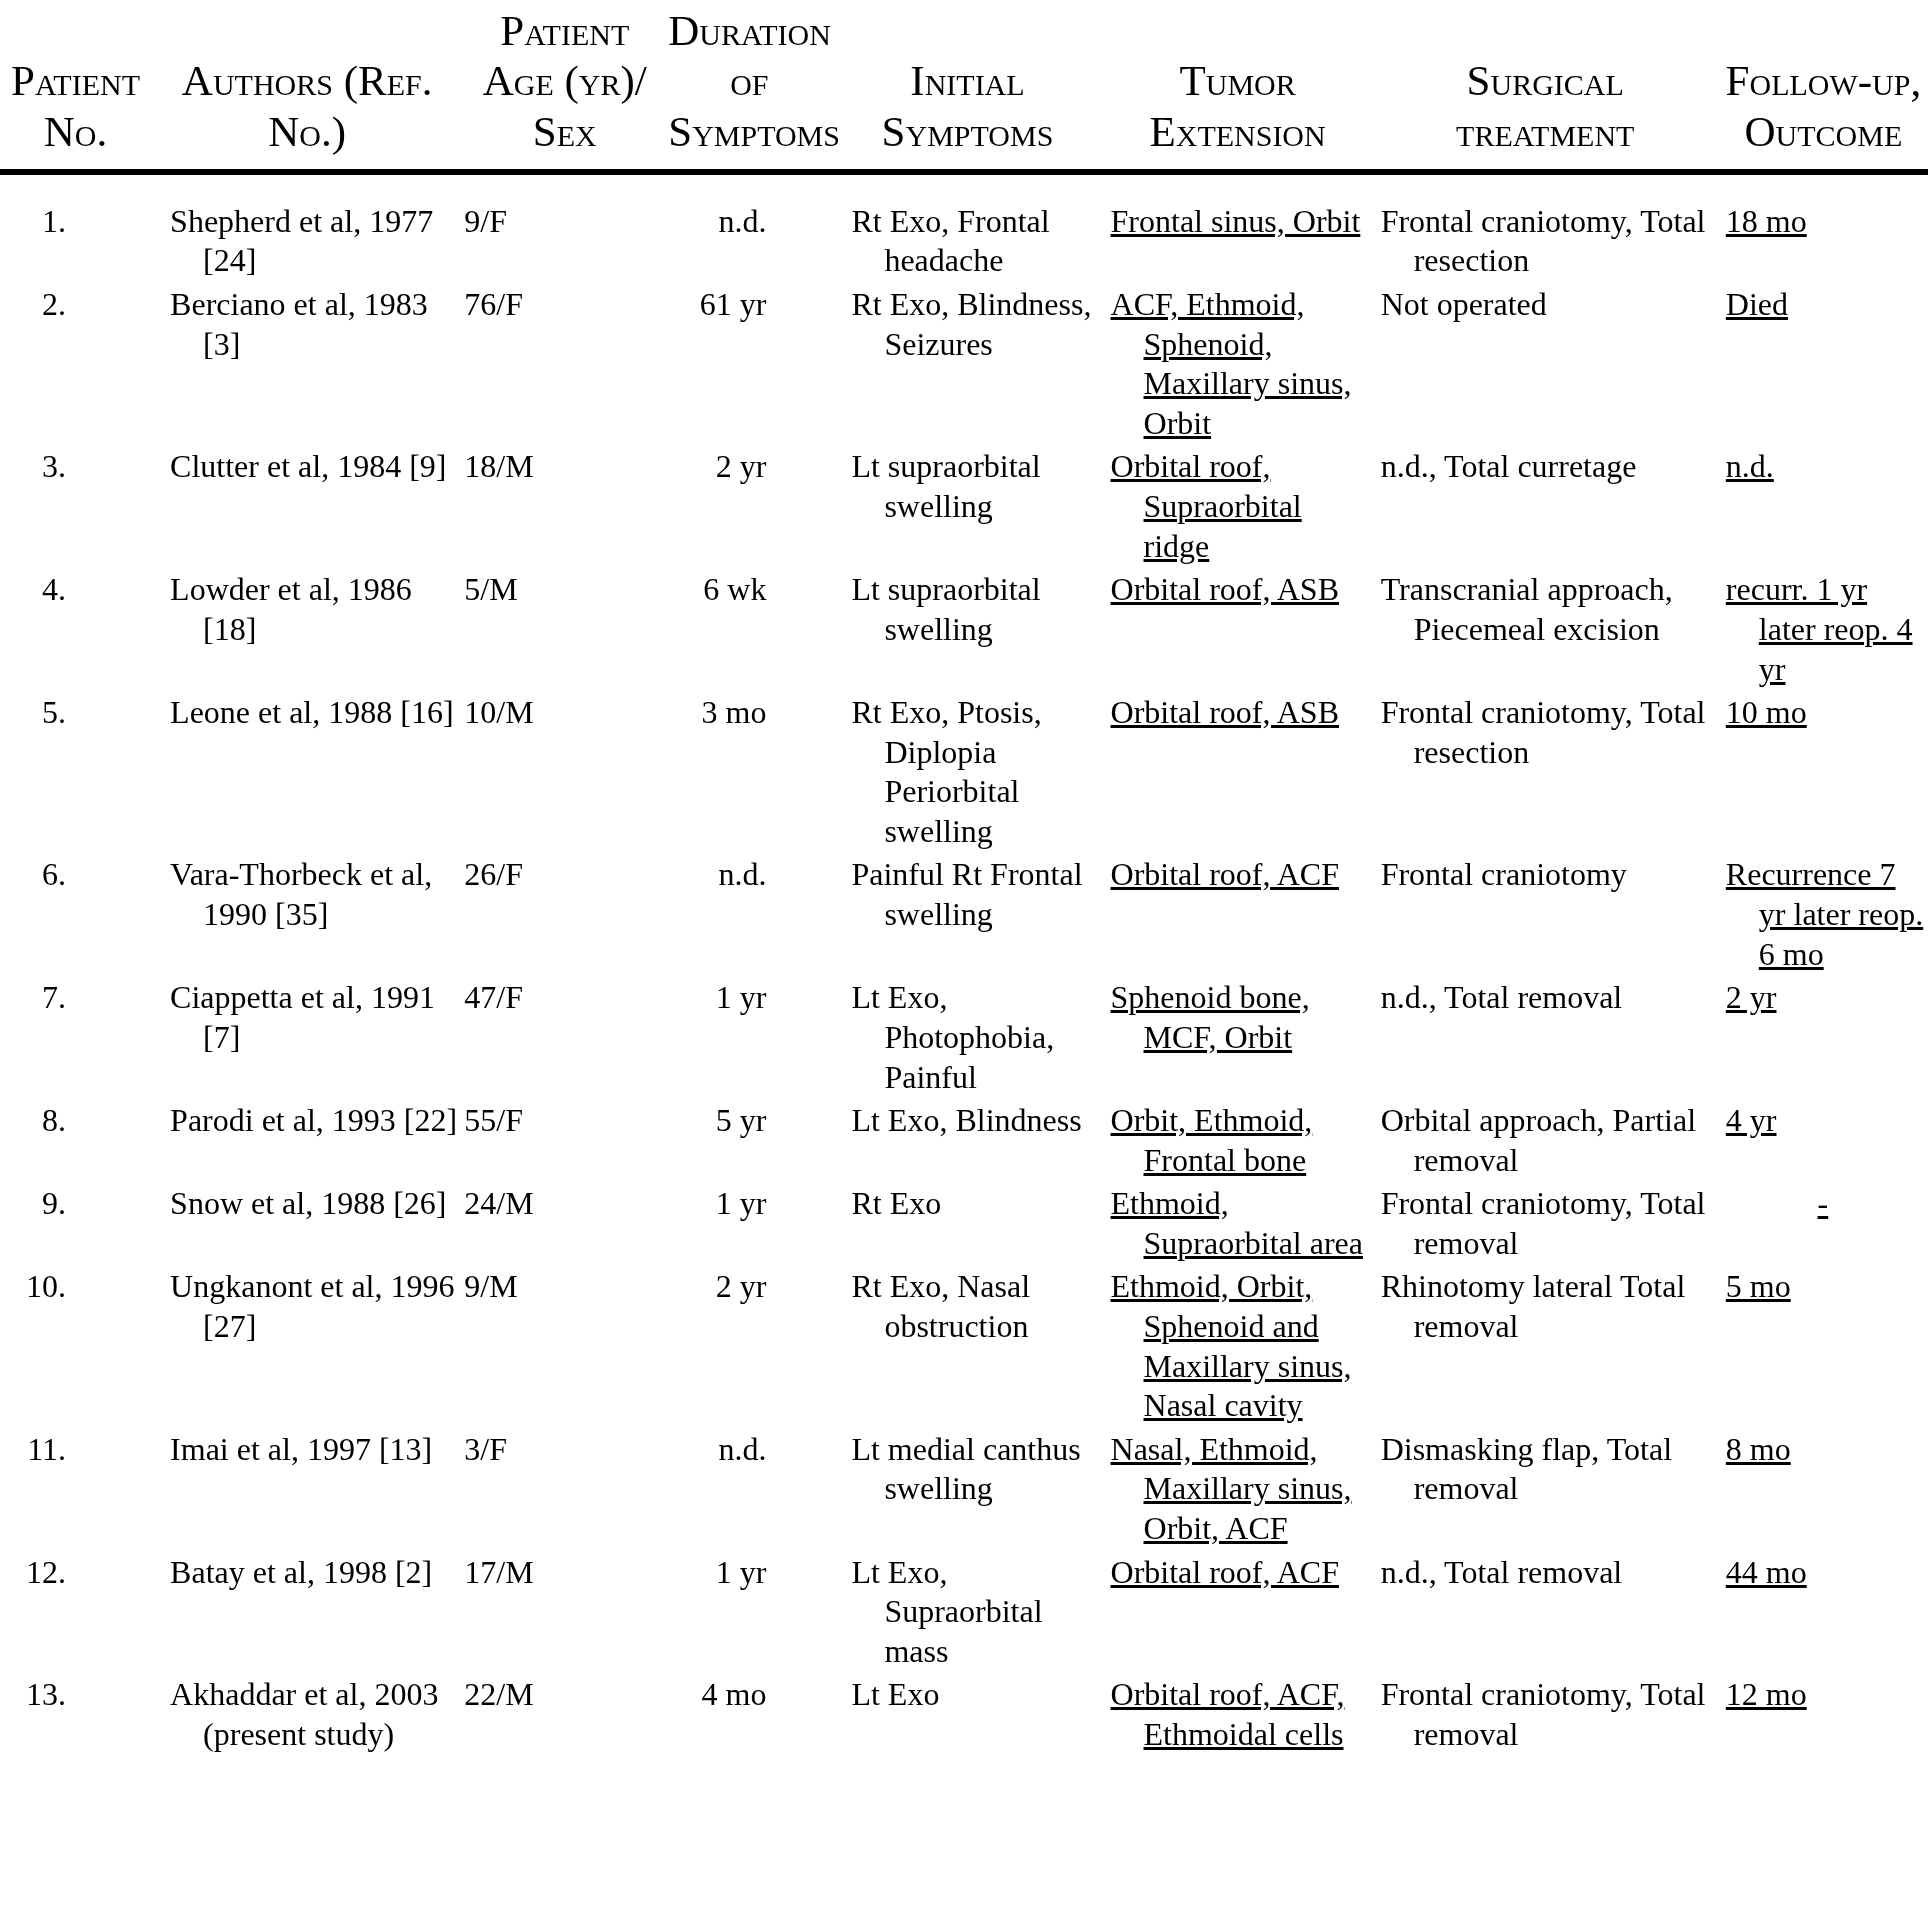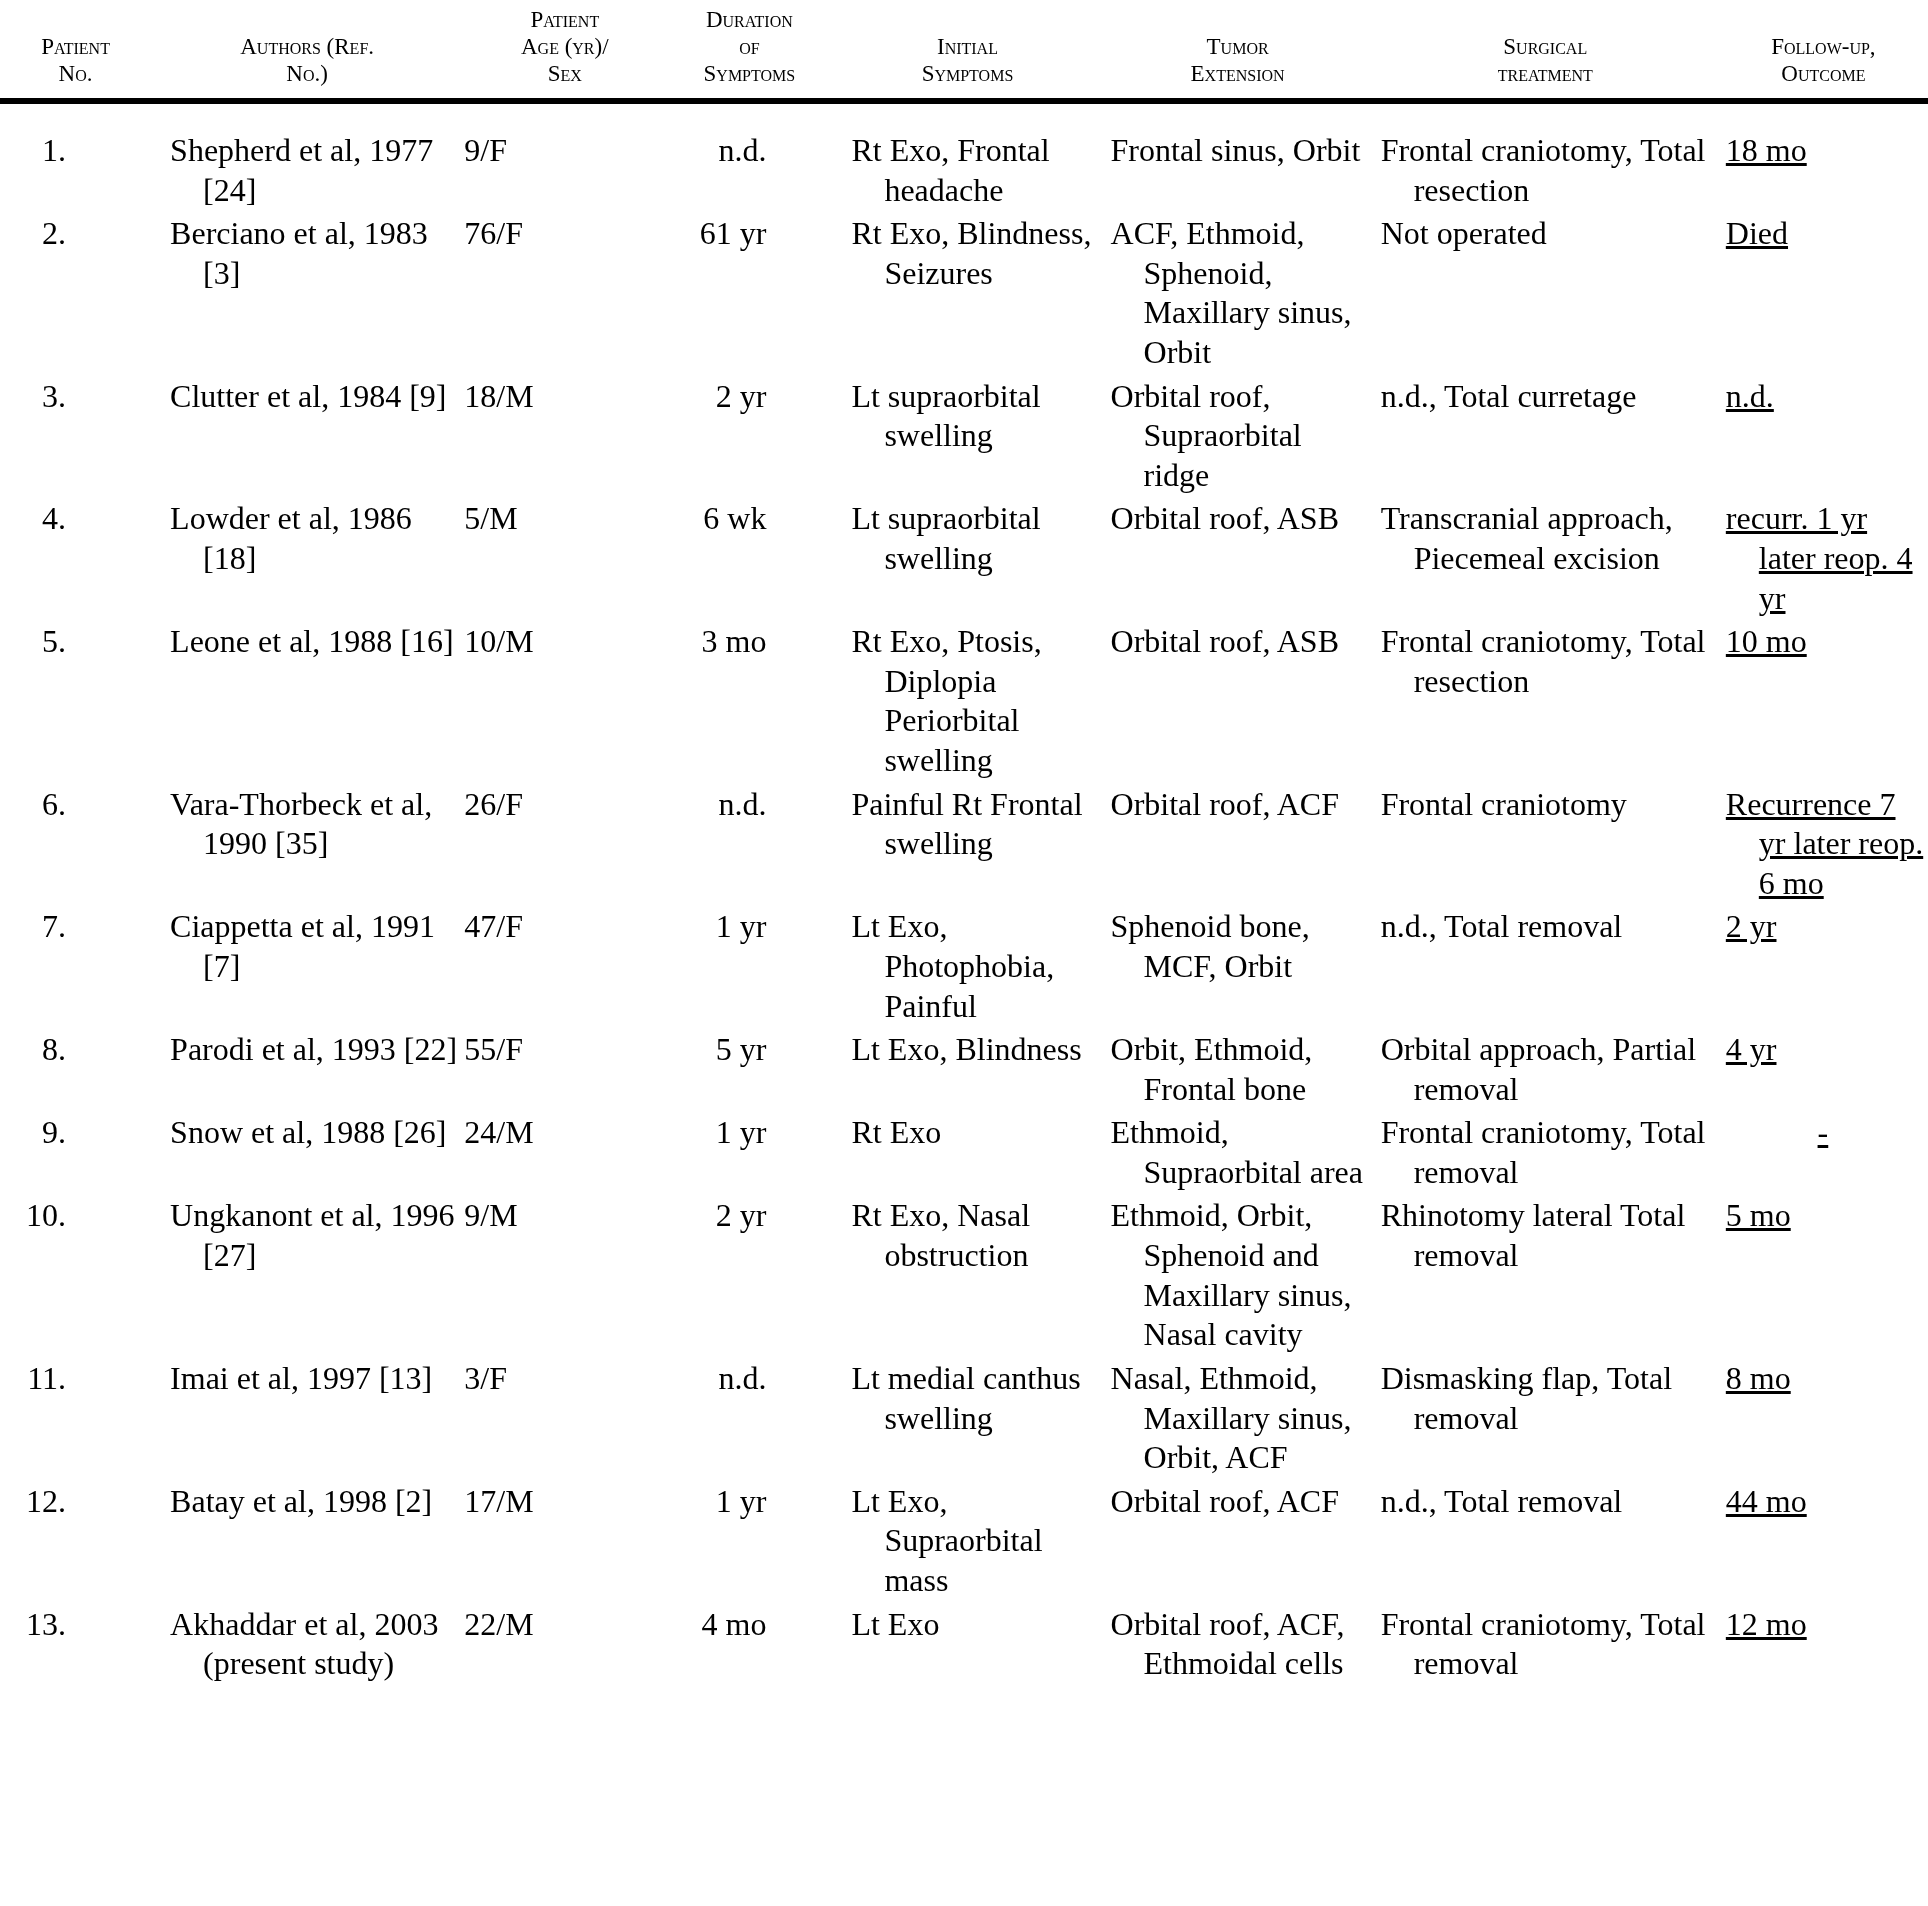--- a/index.html
+++ b/index.html
@@ -30,38 +30,38 @@
   col.w6 { width: 345px; }
   col.w7 { width: 211px; }
 
   thead th {
     font-weight: normal;
     font-variant: small-caps;
     vertical-align: bottom;
     white-space: pre-line;
     padding: 5.7px 1.9px 11.4px 1.9px;
     border-bottom: 6.6px solid #000000;
-    font-size: 23px;
+    font-size: 43px;
     line-height: 1.18;
   }
 
   tbody td {
     vertical-align: top;
     padding-top: 1.9px;
     padding-bottom: 1.9px;
   }
   tbody tr:first-child td { padding-top: 26.5px; }
 
   
   td.c0 { text-align: right; padding-right: 85px; }
   td.c1 { padding-left: 52px;  text-indent: -33px; }
   td.c2 { text-align: left; padding-right: 85px; }
   td.c3 { text-align: right; padding-right: 66px; }
   td.c4 { padding-left: 52px;  text-indent: -33px; }
-  td.c5 { padding-left: 41px;  text-indent: -33px; }
+  td.c5 { padding-left: 41px;  text-indent: -33px; text-decoration: underline; }
   td.c6 { padding-left: 41px;  text-indent: -33px; }
   td.c7 { padding-left: 41px;  text-indent: -33px; text-decoration: underline; }
   td.dashcell { text-align: center; padding-left: 0; text-indent: 0; }
 </style>
 </head>
 <body>
 
 <table class="case-table">
   <colgroup>
     <col class="w0">

